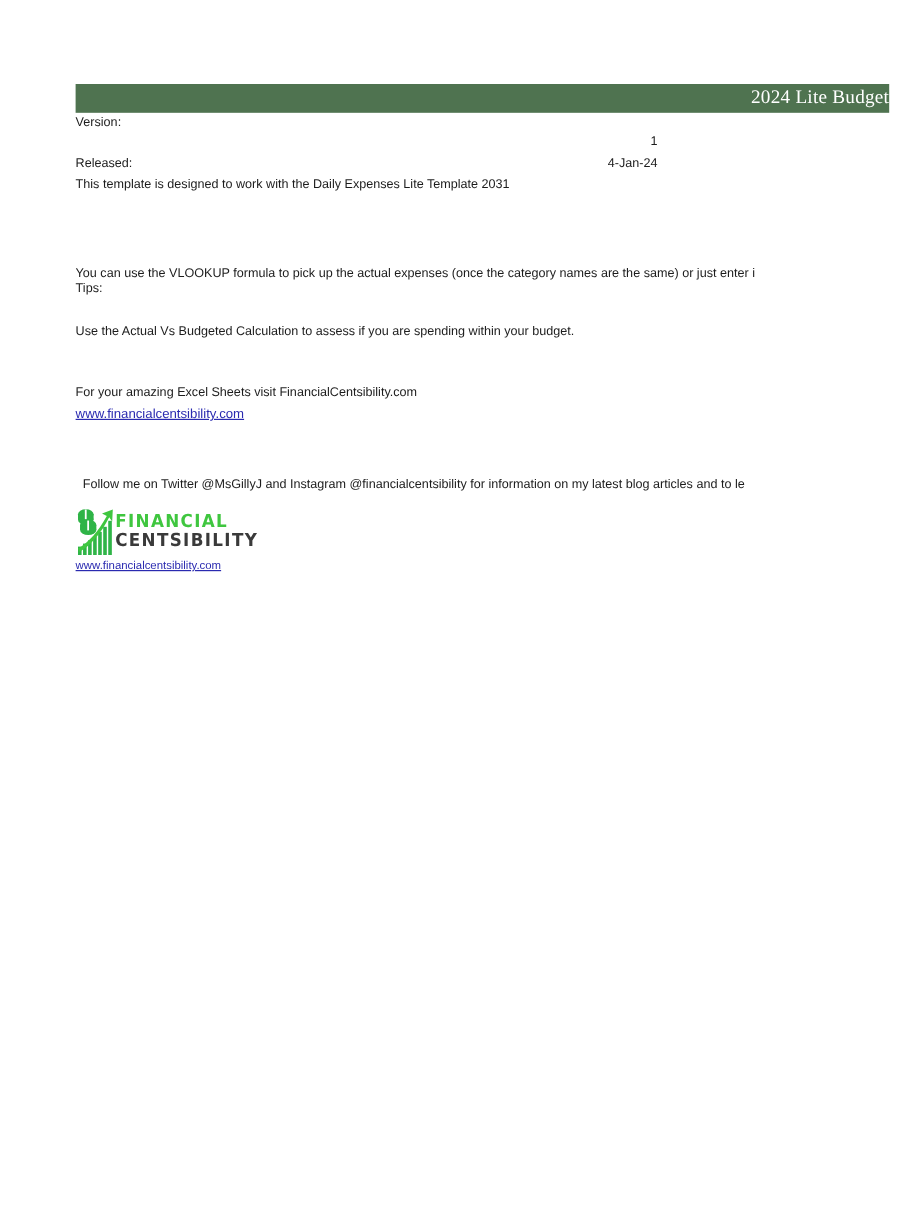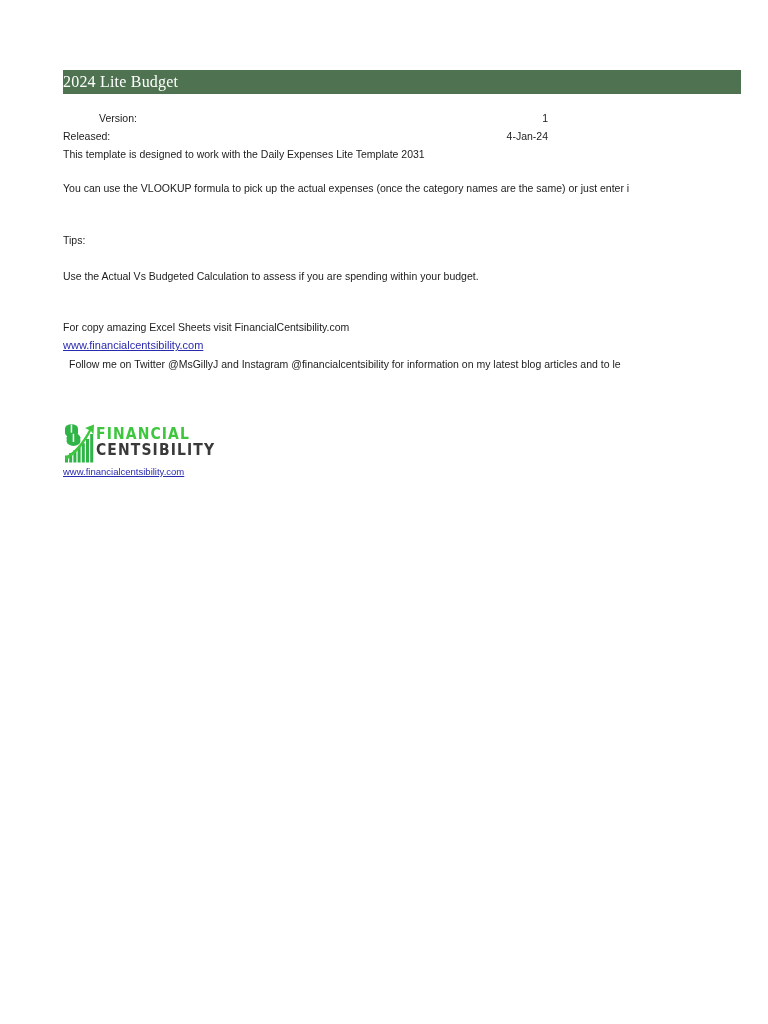--- a/index.html
+++ b/index.html
@@ -29,21 +29,21 @@
   
   .title-banner {
     position: absolute;
     left: 63px;
     top: 70px;
     width: 678px;
     height: 24px;
     background: #4f7350;
     display: flex;
     align-items: center;
-    justify-content: flex-start;
+    justify-content: flex-end;
   }
   .title-banner .title-text {
     font-family: "Liberation Serif", serif;
     font-size: 16px;
     color: #ffffff;
     letter-spacing: 0.2px;
     line-height: 1;
     white-space: nowrap;
   }
 
@@ -53,20 +53,21 @@
     left: 63px;
     font-size: 10.5px;
     line-height: 13px;
     color: #1c1c1c;
     white-space: nowrap;
   }
   .row.clip {
     width: 617px;
     overflow: hidden;
     text-overflow: clip;
+    margin-top: 40px;
   }
 
   .val-right {
     position: absolute;
     width: 120px;
     text-align: right;
     font-size: 10.5px;
     line-height: 13px;
     color: #1c1c1c;
     white-space: nowrap;
@@ -146,34 +147,34 @@
 </style>
 </head>
 <body>
 
 <div class="sheet">
 
   <div class="title-banner">
     <span class="title-text">2024 Lite Budget</span>
   </div>
 
-  <div class="row" style="top:112px;margin-left:36px;">Version:</div>
+  <div class="row" style="top:96px;">Version:</div>
   <div class="val-right" style="left:428px; top:112px;">1</div>
 
   <div class="row" style="top:130px;">Released:</div>
   <div class="val-right" style="left:428px; top:130px;">4-Jan-24</div>
 
   <div class="row" style="top:148px;">This template is designed to work with the Daily Expenses Lite Template 2031</div>
 
   <div class="row clip" style="top:182px;">You can use the VLOOKUP formula to pick up the actual expenses (once the category names are the same) or just enter i</div>
 
   <div class="row" style="top:234px;">Tips:</div>
   <div class="row" style="top:270px;">Use the Actual Vs Budgeted Calculation to assess if you are spending within your budget.</div>
 
-  <div class="row" style="top:321px;">For copy amazing Excel Sheets visit FinancialCentsibility.com</div>
+  <div class="row" style="top:321px;">For your amazing Excel Sheets visit FinancialCentsibility.com</div>
 
   <div class="row linkrow" style="top:339px;">
     <a class="link" href="#">www.financialcentsibility.com</a>
   </div>
 
   <div class="row clip" style="top:358px;padding-left:6px;">Follow me on Twitter @MsGillyJ and Instagram @financialcentsibility for information on my latest blog articles and to le</div>
 
   <div class="logo-block">
 
     <div class="logo-mark">

